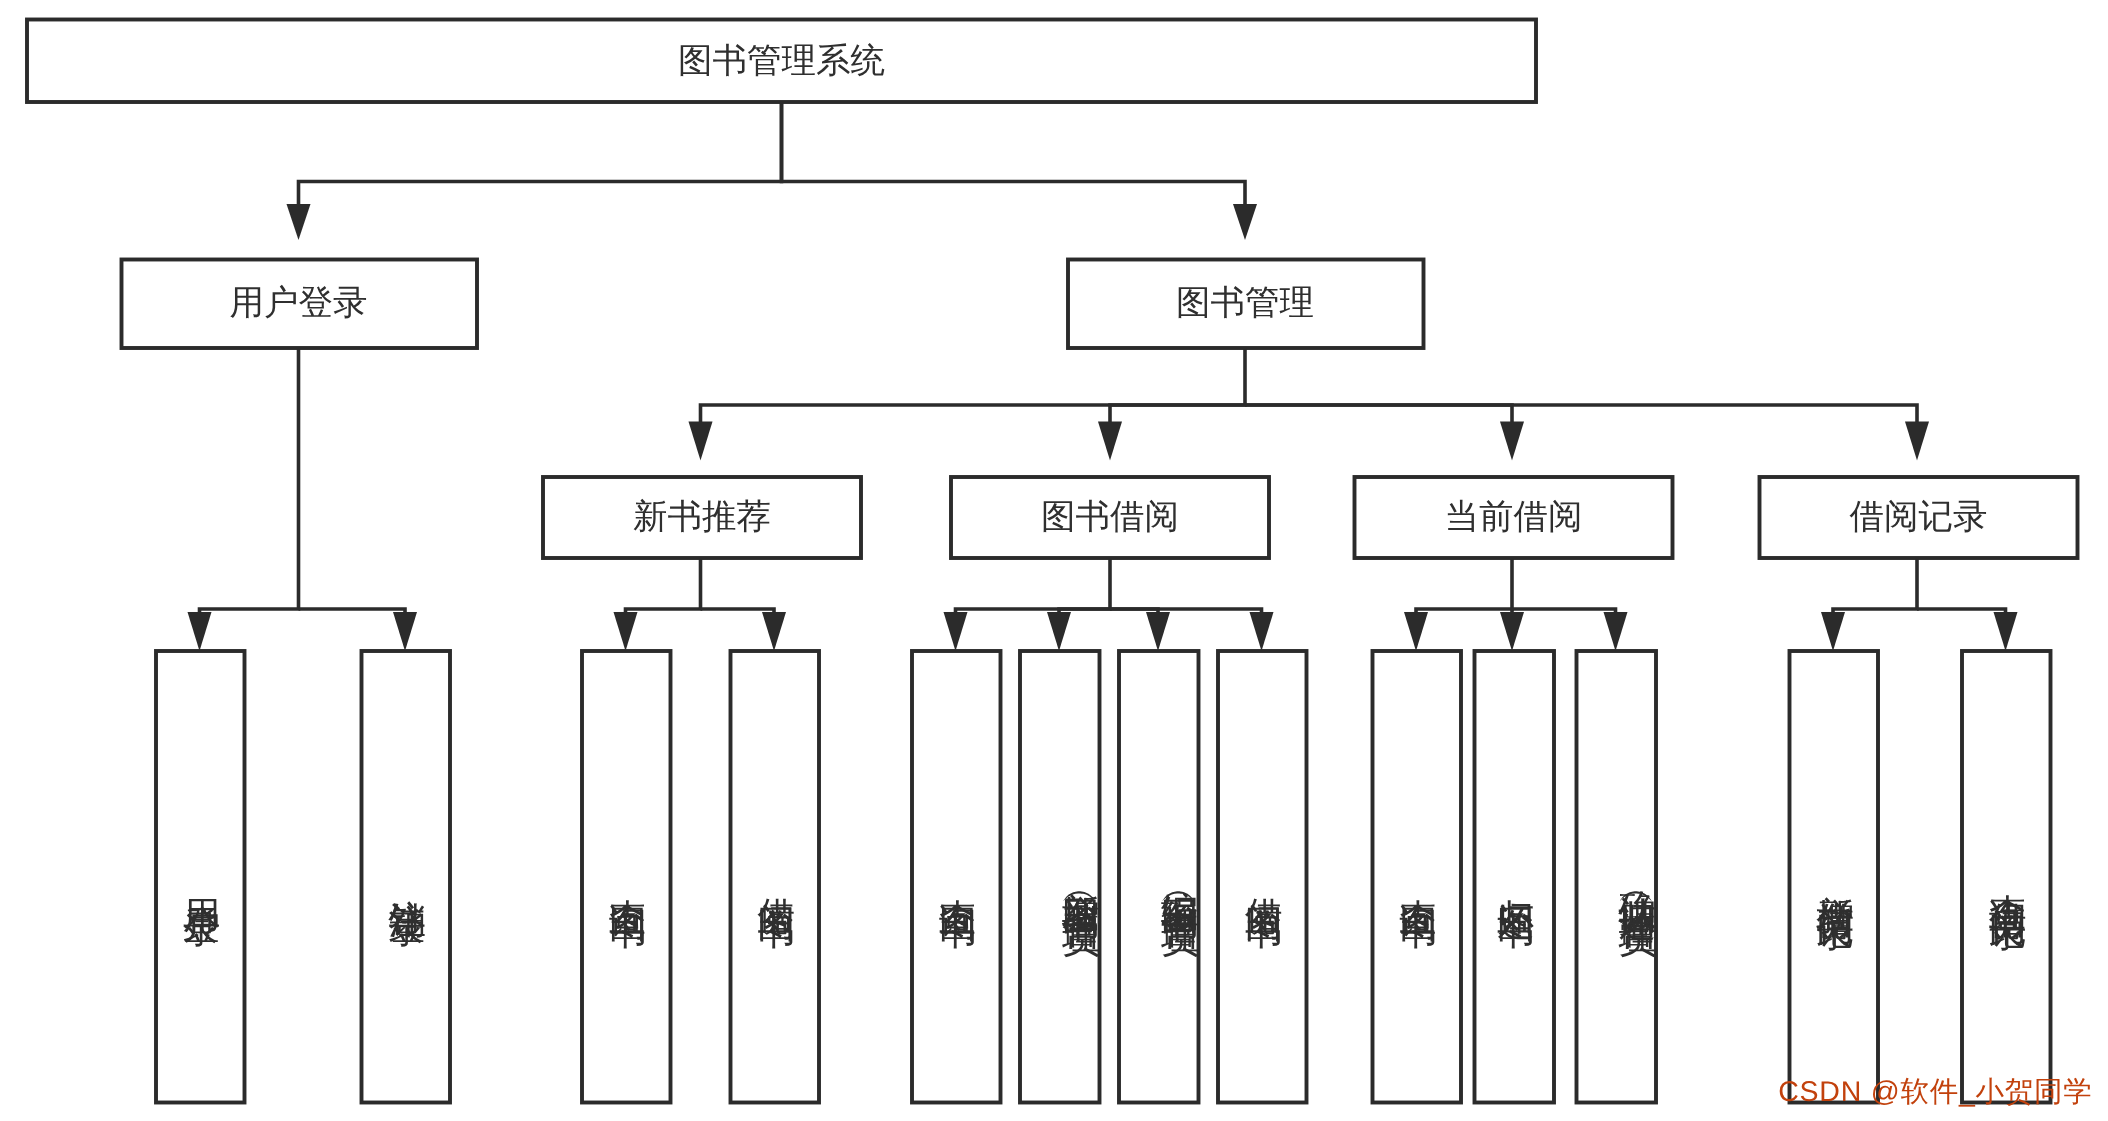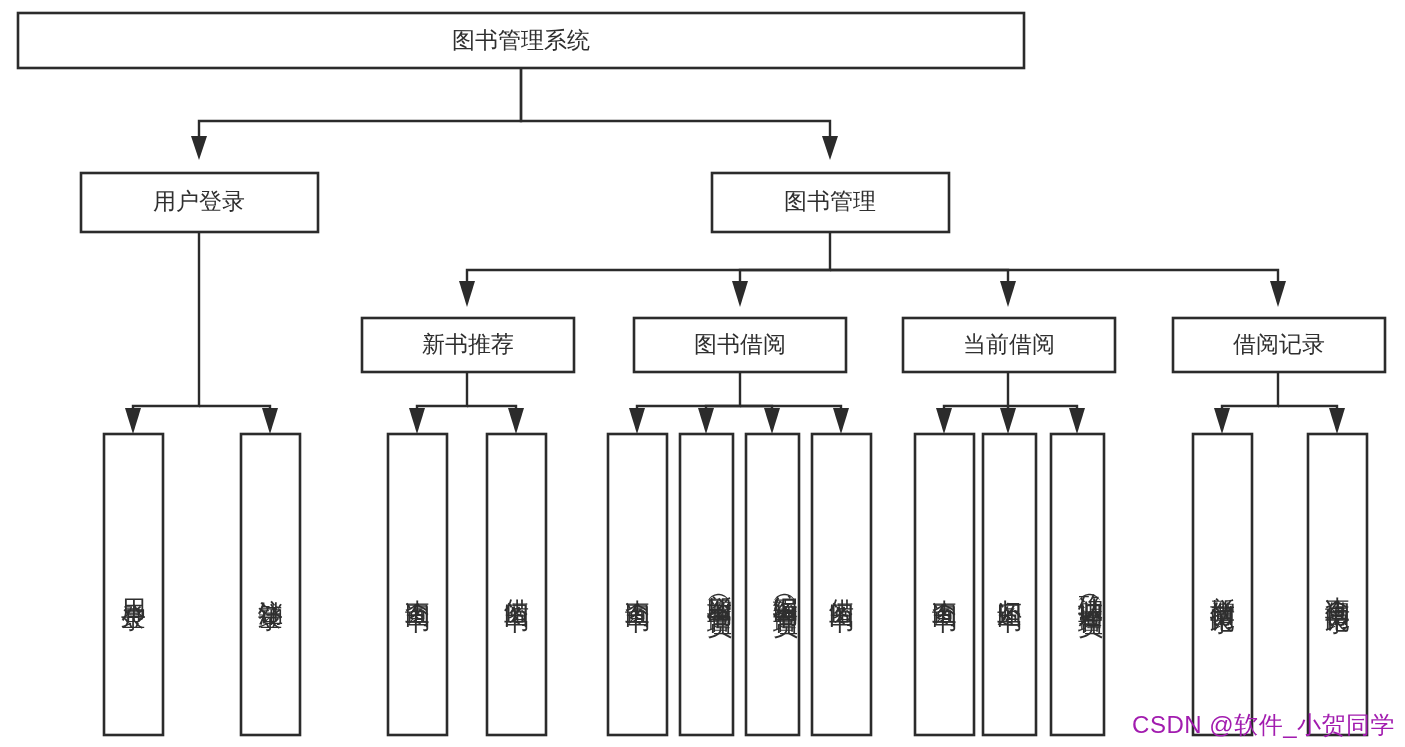--- a/index.html
+++ b/index.html
@@ -62,22 +62,22 @@
     color: #2f2f2f;
     white-space: nowrap;
     pointer-events: none;
     text-align: center;
   }
   .watermark {
     position: absolute;
     right: 10px;
     bottom: 6px;
     font-family: "Liberation Sans", "DejaVu Sans", sans-serif;
-    font-size: 24px;
-    color: #a21caf;
+    font-size: 19px;
+    color: #c2410c;
     letter-spacing: 0.5px;
     white-space: nowrap;
   }
 </style>
 </head>
 <body>
 
 <div id="diagram-root">
 
   <svg class="canvas" viewBox="0 0 1405 747" xmlns="http://www.w3.org/2000/svg">

